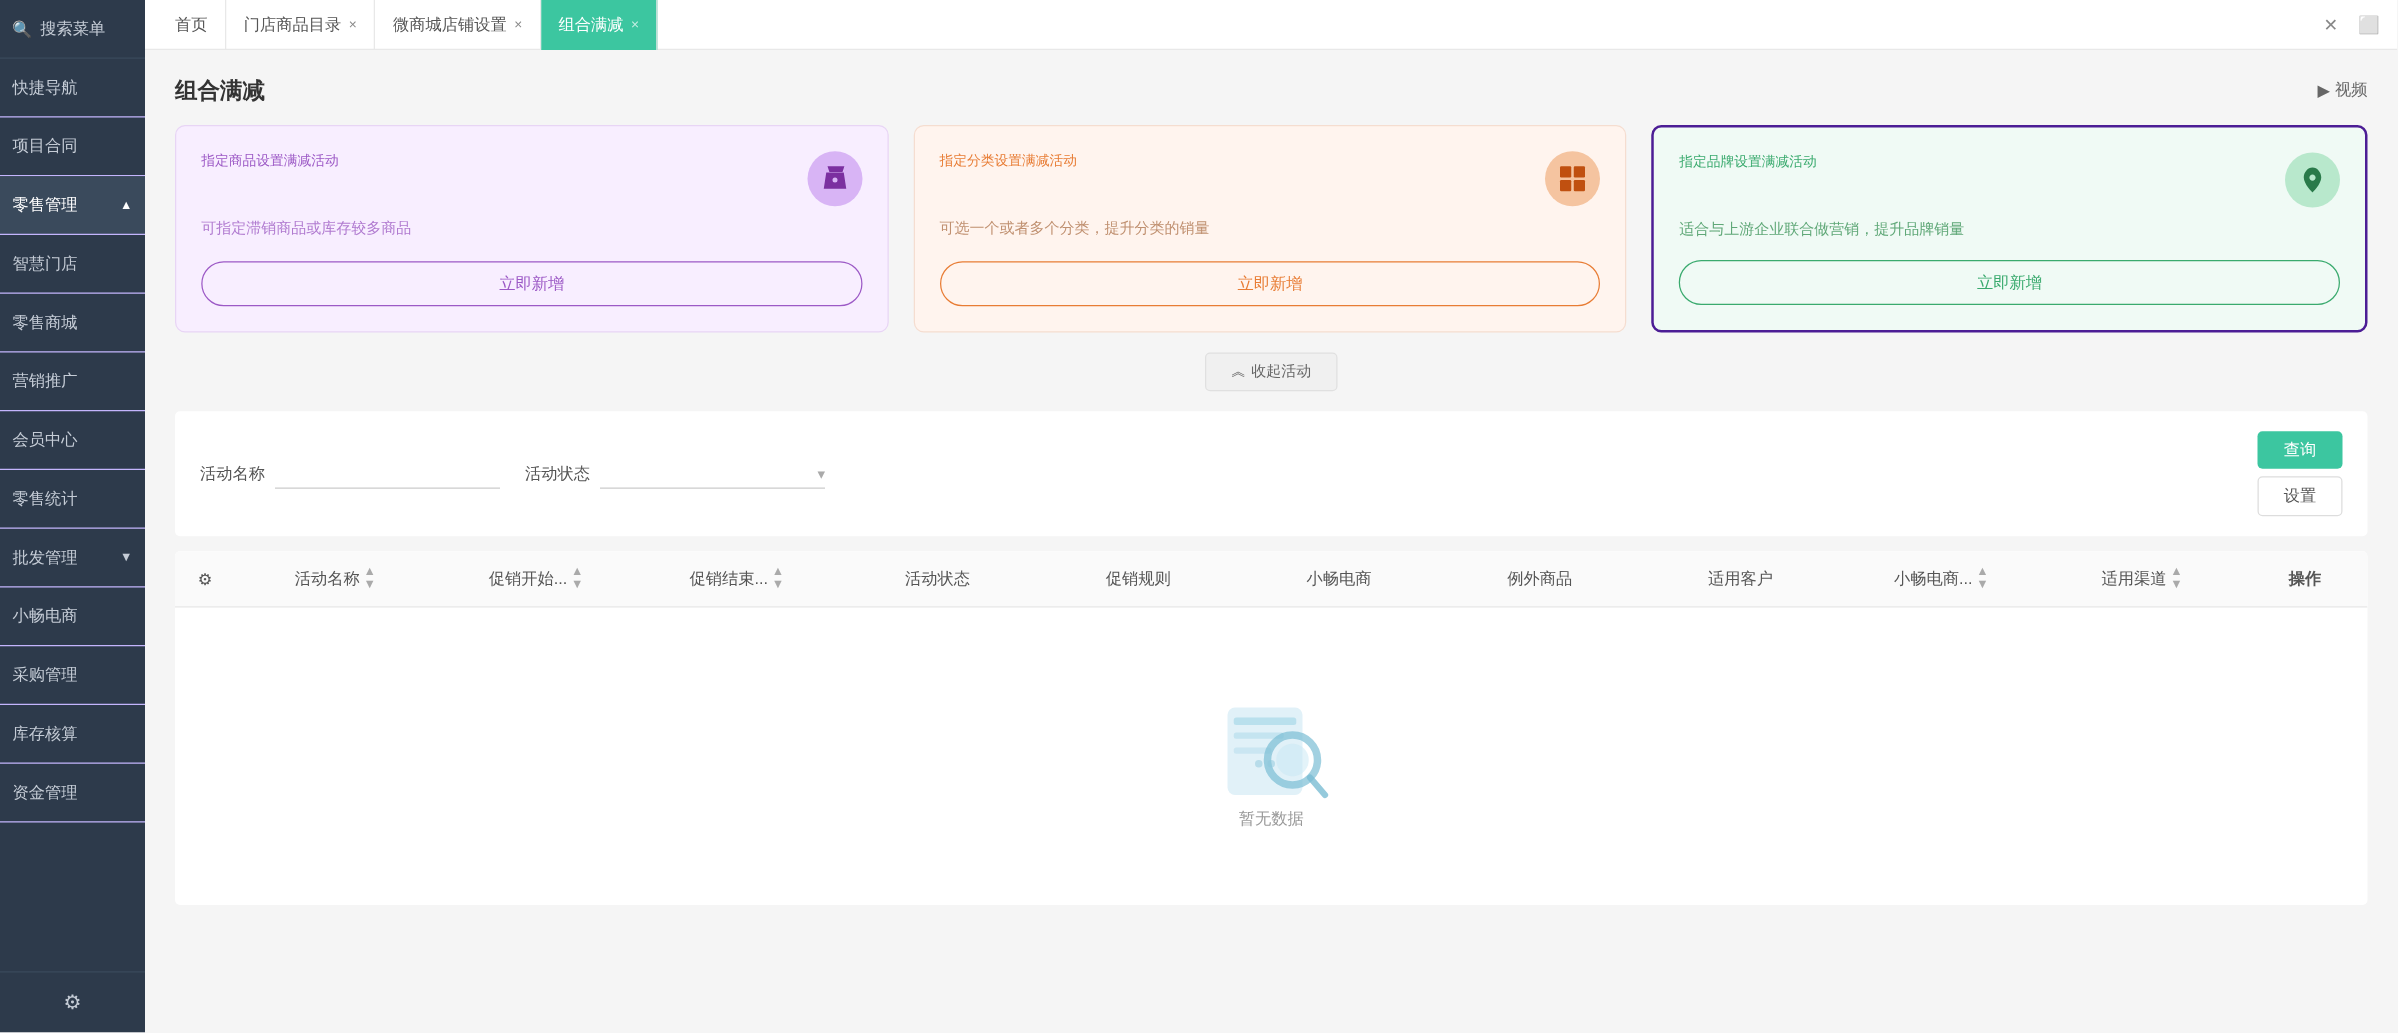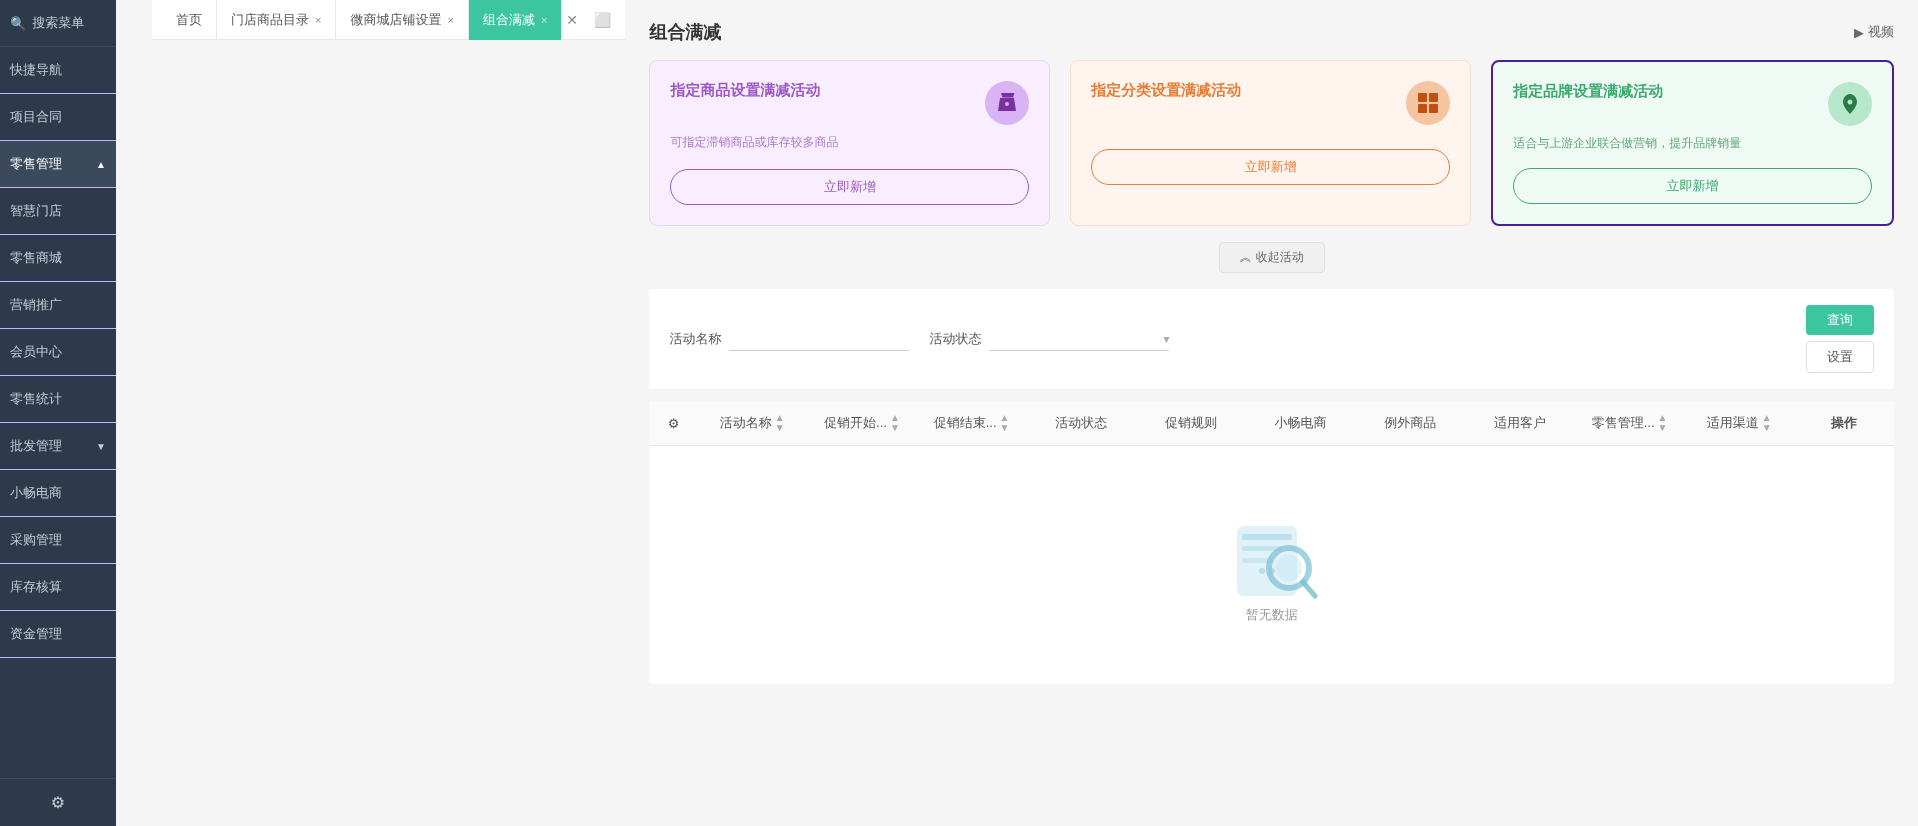--- a/index.html
+++ b/index.html
@@ -43,24 +43,23 @@
       display: flex;
       justify-content: center;
       border-top: 1px solid #3a4a5c;
     }
     .sidebar-gear { color: #c5ccd6; font-size: 16px; cursor: pointer; }
 
     
     .main {
       flex: 1;
       display: flex;
-      flex-direction: row;
+      flex-direction: column;
       background: #f5f5f5;
       overflow: hidden;
-      padding-left: 36px;
     }
 
     
     .tab-bar {
       display: flex;
       align-items: center;
       background: #fff;
       border-bottom: 1px solid #e8e8e8;
       height: 40px;
       padding: 0 10px;
@@ -156,22 +155,22 @@
       background: #f0faf5;
       border: 2px solid #4c1d95;
     }
     .card-header {
       display: flex;
       justify-content: space-between;
       align-items: flex-start;
       margin-bottom: 8px;
     }
     .card-title {
-      font-size: 15px;
-      font-weight: bold;
+      font-size: 11px;
+      font-weight: normal;
     }
     .card-purple .card-title { color: #9c59c6; }
     .card-orange .card-title { color: #e87c34; }
     .card-green .card-title { color: #3aaa6e; }
     .card-icon {
       width: 44px;
       height: 44px;
       border-radius: 50%;
       display: flex;
       align-items: center;
@@ -453,20 +452,21 @@
           <span class="card-title">指定分类设置满减活动</span>
           <div class="card-icon" style="background:#f5c4a0;">
             <svg width="24" height="24" viewBox="0 0 24 24" fill="#c05010">
                 <rect x="2" y="2" width="9" height="9" rx="1"></rect>
                 <rect x="13" y="2" width="9" height="9" rx="1"></rect>
                 <rect x="2" y="13" width="9" height="9" rx="1"></rect>
                 <rect x="13" y="13" width="9" height="9" rx="1"></rect>
               </svg>
           </div>
         </div>
+        <div class="card-desc">可选一个或者多个分类，提升分类的销量</div>
         <div class="card-btn-wrap">
           <button class="card-btn" style="border:1px solid #e87c34;color:#e87c34;">立即新增</button>
         </div>
       </div>
 
       <div class="card card-green">
         <div class="card-header">
           <span class="card-title">指定品牌设置满减活动</span>
           <div class="card-icon" style="background:#b8e8cc;">
             <svg width="24" height="24" viewBox="0 0 24 24" fill="#2a7a4a">
@@ -542,21 +542,21 @@
           <div class="th">
             <span>小畅电商</span>
           </div>
           <div class="th">
             <span>例外商品</span>
           </div>
           <div class="th">
             <span>适用客户</span>
           </div>
           <div class="th">
-            <span>零售管理...</span>
+            <span>小畅电商...</span>
             <span class="sort-icon">
               <span>▲</span>
               <span>▼</span>
             </span>
           </div>
           <div class="th">
             <span>适用渠道</span>
             <span class="sort-icon">
               <span>▲</span>
               <span>▼</span>

